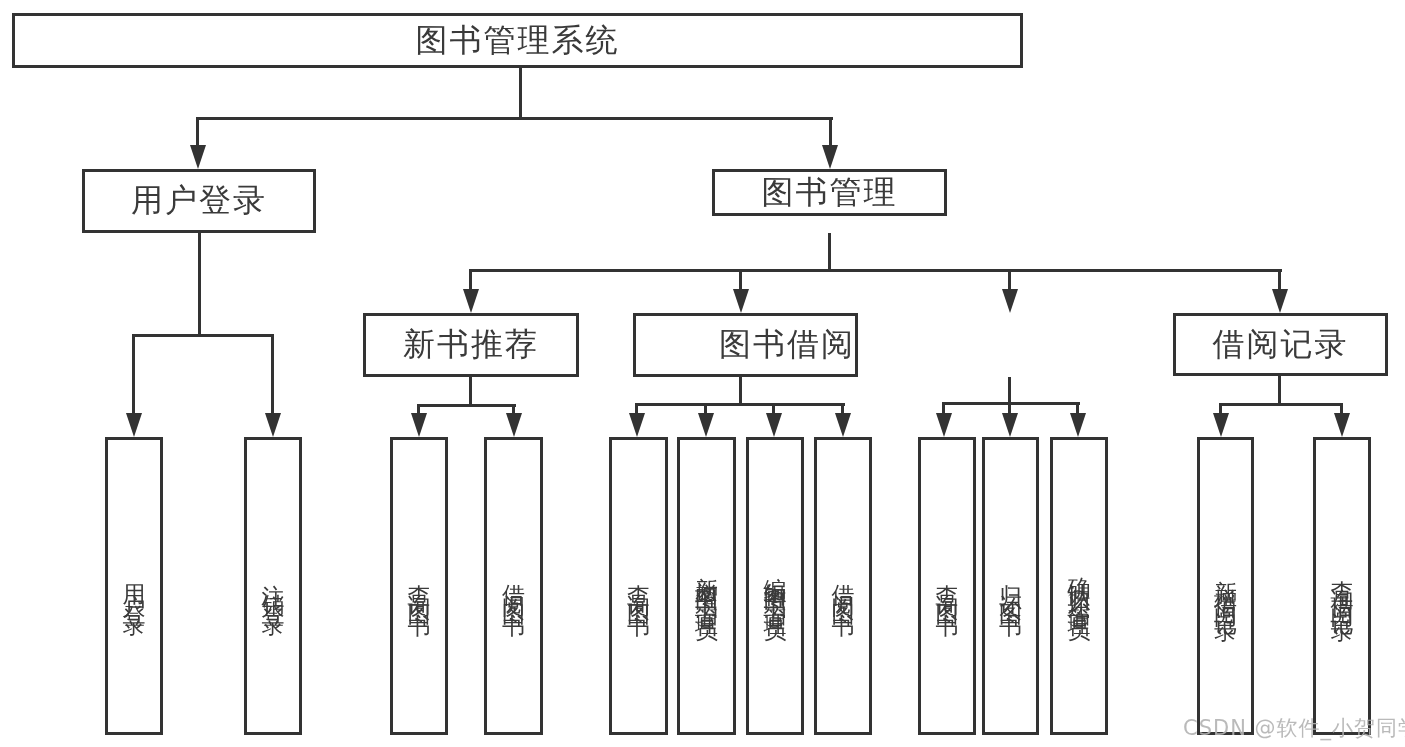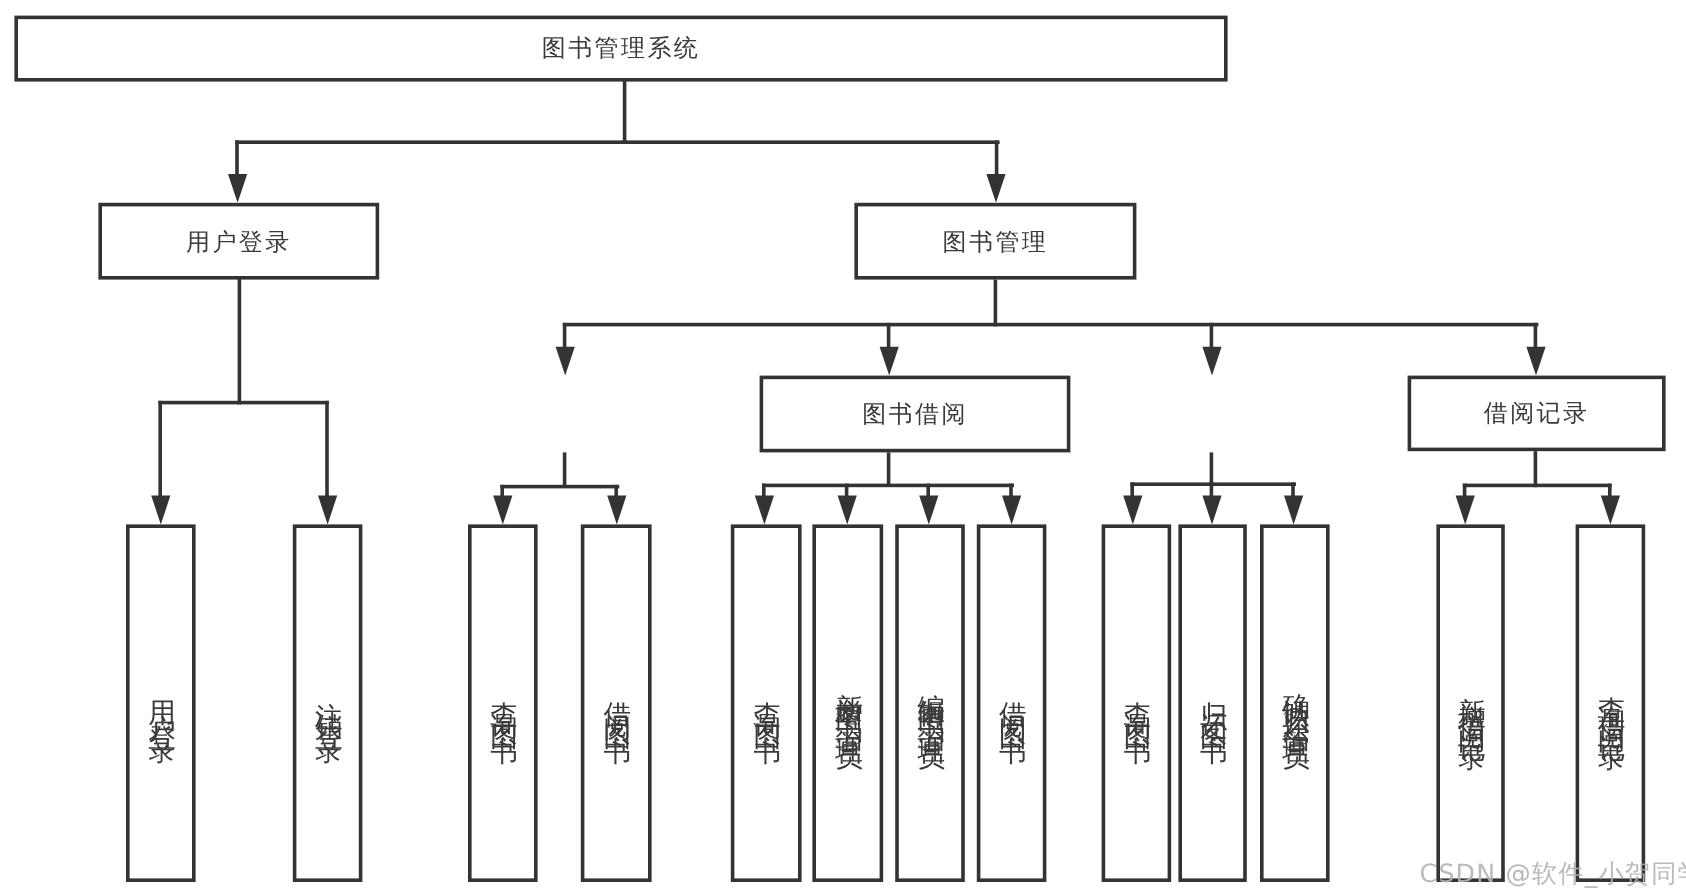--- a/index.html
+++ b/index.html
@@ -13,21 +13,21 @@
   .box{
     position:absolute;
     box-sizing:border-box;
     border:3px solid #333333;
     background:#ffffff;
     display:flex;
     align-items:center;
     justify-content:center;
     color:#3a3a3a;
   }
-  .box.h{font-size:20px;letter-spacing:2px;white-space:nowrap;}
+  .box.h{font-size:32px;letter-spacing:2px;white-space:nowrap;}
   .box.v span{
     writing-mode:vertical-rl;
     text-orientation:mixed;
     font-size:23px;
     line-height:1;
     white-space:nowrap;
   }
   .v-short span{letter-spacing:10px;}
   .v-med  span{letter-spacing:8px;}
   .v-long span{letter-spacing:6px;}
@@ -60,21 +60,21 @@
   <div class="line" style="left:519px;top:66px;width:3px;height:53px;"></div>
   <div class="line" style="left:196px;top:117px;width:637px;height:3px;"></div>
   <div class="line" style="left:196px;top:117px;width:3px;height:31px;"></div>
   <div class="line" style="left:829px;top:117px;width:3px;height:31px;"></div>
   <div class="arrow" style="left:190px;top:145px;"></div>
   <div class="arrow" style="left:822px;top:145px;"></div>
 
   <div class="box h" style="left:82px;top:169px;width:234px;height:64px;">
     <span>用户登录</span>
   </div>
-  <div class="box h" style="left:712px;top:169px;width:235px;height:64px;">
+  <div class="box h" style="left:712px;top:169px;width:235px;height:47px;">
     <span>图书管理</span>
   </div>
 
   <div class="line" style="left:198px;top:232px;width:3px;height:105px;"></div>
   <div class="line" style="left:132px;top:334px;width:142px;height:3px;"></div>
   <div class="line" style="left:132px;top:334px;width:3px;height:80px;"></div>
   <div class="line" style="left:271px;top:334px;width:3px;height:80px;"></div>
   <div class="arrow" style="left:126px;top:413px;"></div>
   <div class="arrow" style="left:265px;top:413px;"></div>
 
@@ -82,21 +82,24 @@
   <div class="line" style="left:469px;top:269px;width:813px;height:3px;"></div>
   <div class="line" style="left:469px;top:269px;width:3px;height:22px;"></div>
   <div class="line" style="left:739px;top:269px;width:3px;height:22px;"></div>
   <div class="line" style="left:1008px;top:269px;width:3px;height:22px;"></div>
   <div class="line" style="left:1278px;top:269px;width:3px;height:22px;"></div>
   <div class="arrow" style="left:463px;top:289px;"></div>
   <div class="arrow" style="left:733px;top:289px;"></div>
   <div class="arrow" style="left:1002px;top:289px;"></div>
   <div class="arrow" style="left:1272px;top:289px;"></div>
 
-  <div class="box h" style="left:633px;top:313px;width:259px;height:64px;">
+  <div class="box h" style="left:363px;top:313px;width:216px;height:64px;">
+    <span>新书推荐</span>
+  </div>
+  <div class="box h" style="left:633px;top:313px;width:225px;height:64px;justify-content:flex-end;">
     <span>图书借阅</span>
   </div>
   <div class="box h" style="left:1173px;top:313px;width:215px;height:63px;">
     <span>借阅记录</span>
   </div>
 
   <div class="line" style="left:469px;top:377px;width:3px;height:29px;"></div>
   <div class="line" style="left:417px;top:404px;width:99px;height:3px;"></div>
   <div class="line" style="left:417px;top:404px;width:3px;height:11px;"></div>
   <div class="line" style="left:512px;top:404px;width:3px;height:11px;"></div>

